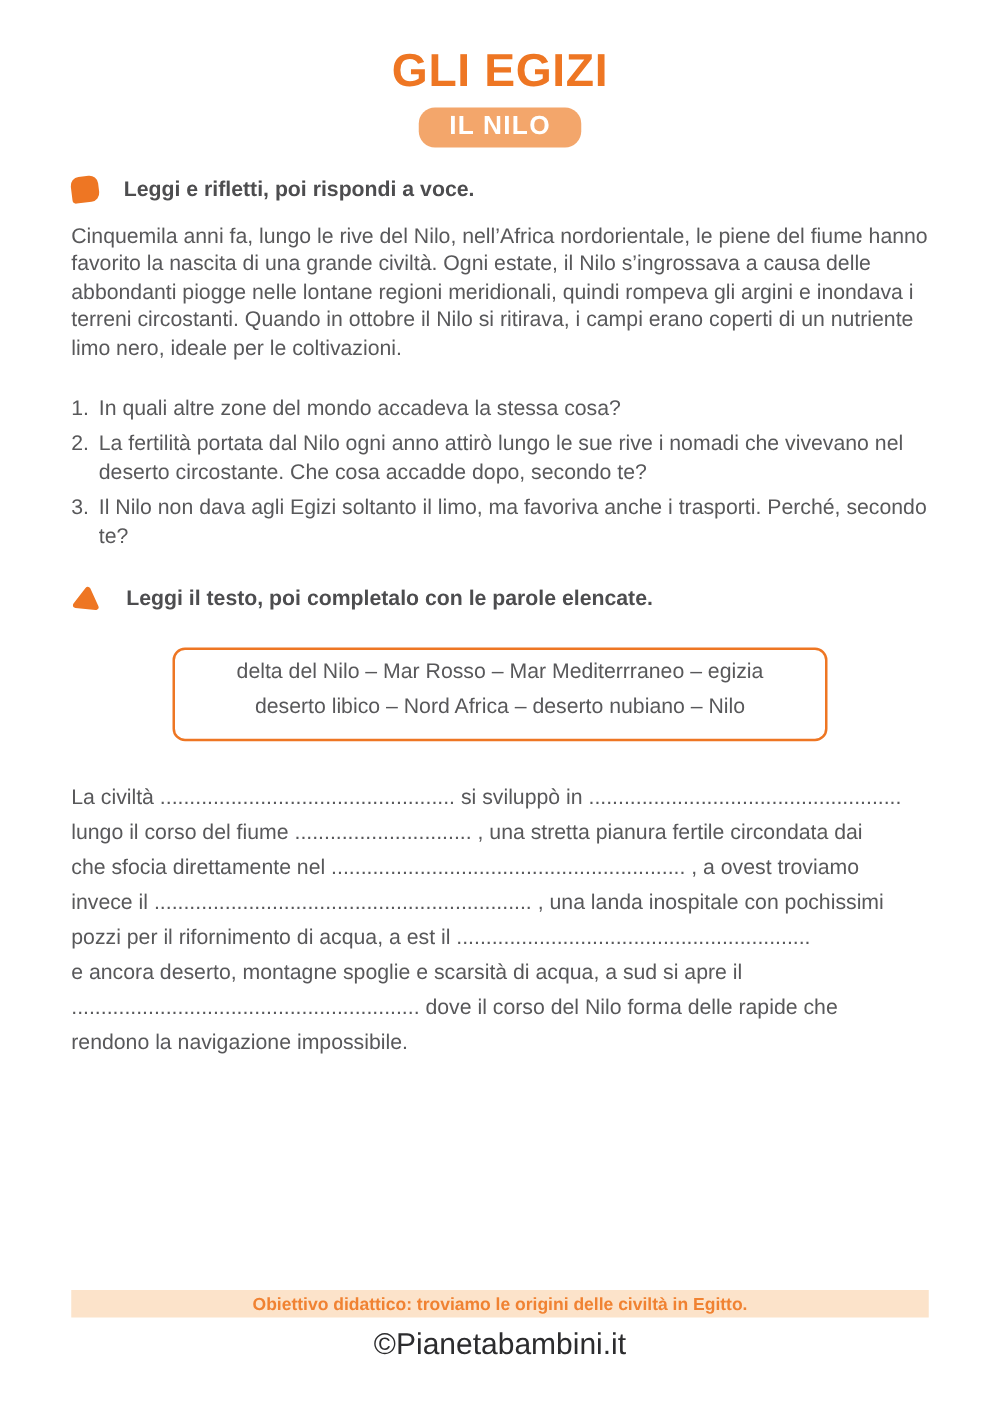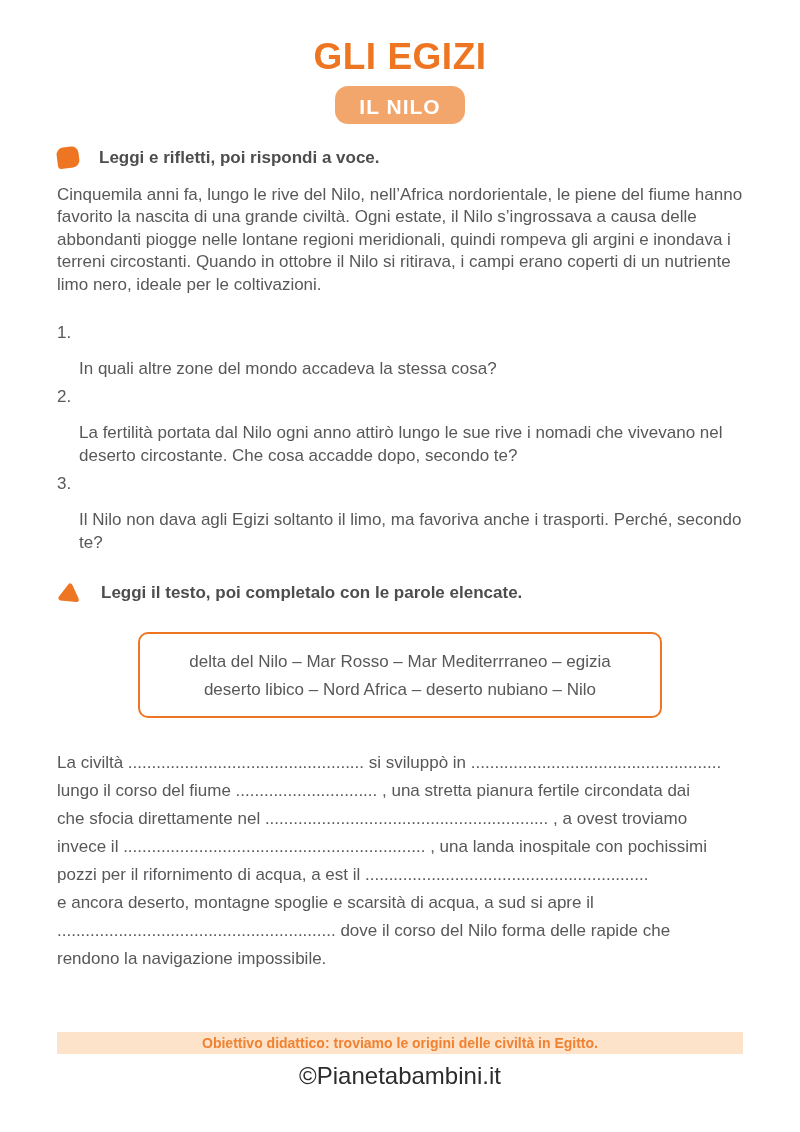--- a/index.html
+++ b/index.html
@@ -20,21 +20,21 @@
     font-weight:800;
     letter-spacing:0.5px;
   }
   .badge-row { display:flex; justify-content:center; margin-top:8px; }
   .subtitle-badge {
     background:#f3a66b;
     color:#ffffff;
     font-weight:800;
     font-size:21px;
     letter-spacing:1px;
-    padding:9px 24px 5px;
+    padding:3px 24px 5px;
     border-radius:13px;
   }
   .instruction-row {
     display:flex; align-items:center; gap:20px;
     margin:23px 57px 0;
     color:#4d4d4f;
     font-weight:700;
     font-size:17px;
   }
   .instruction-row.second { margin-top:28px; }
@@ -54,27 +54,27 @@
   }
   .questions {
     margin:26px 57px 0;
     color:#58585a;
     font-size:17px;
     line-height:22.4px;
   }
   .q-item { display:flex; margin-top:6px; }
   .q-item:first-child { margin-top:0; }
   .q-num { flex:0 0 22px; }
-  .q-text { flex:1;margin-top:36px; }
+  .q-text { flex:1; }
   .word-box {
     width:524px;
     margin:28px auto 8px;
     border:2px solid #ee7623;
     border-radius:10px;
-    padding:14px 10px 12px;
+    padding:3px 10px 12px;
     text-align:center;
     color:#58585a;
     font-size:17px;
     line-height:28px;
   }
   .fill-text {
     margin:31px 57px 0;
     color:#58585a;
     font-size:17px;
     line-height:28px;

